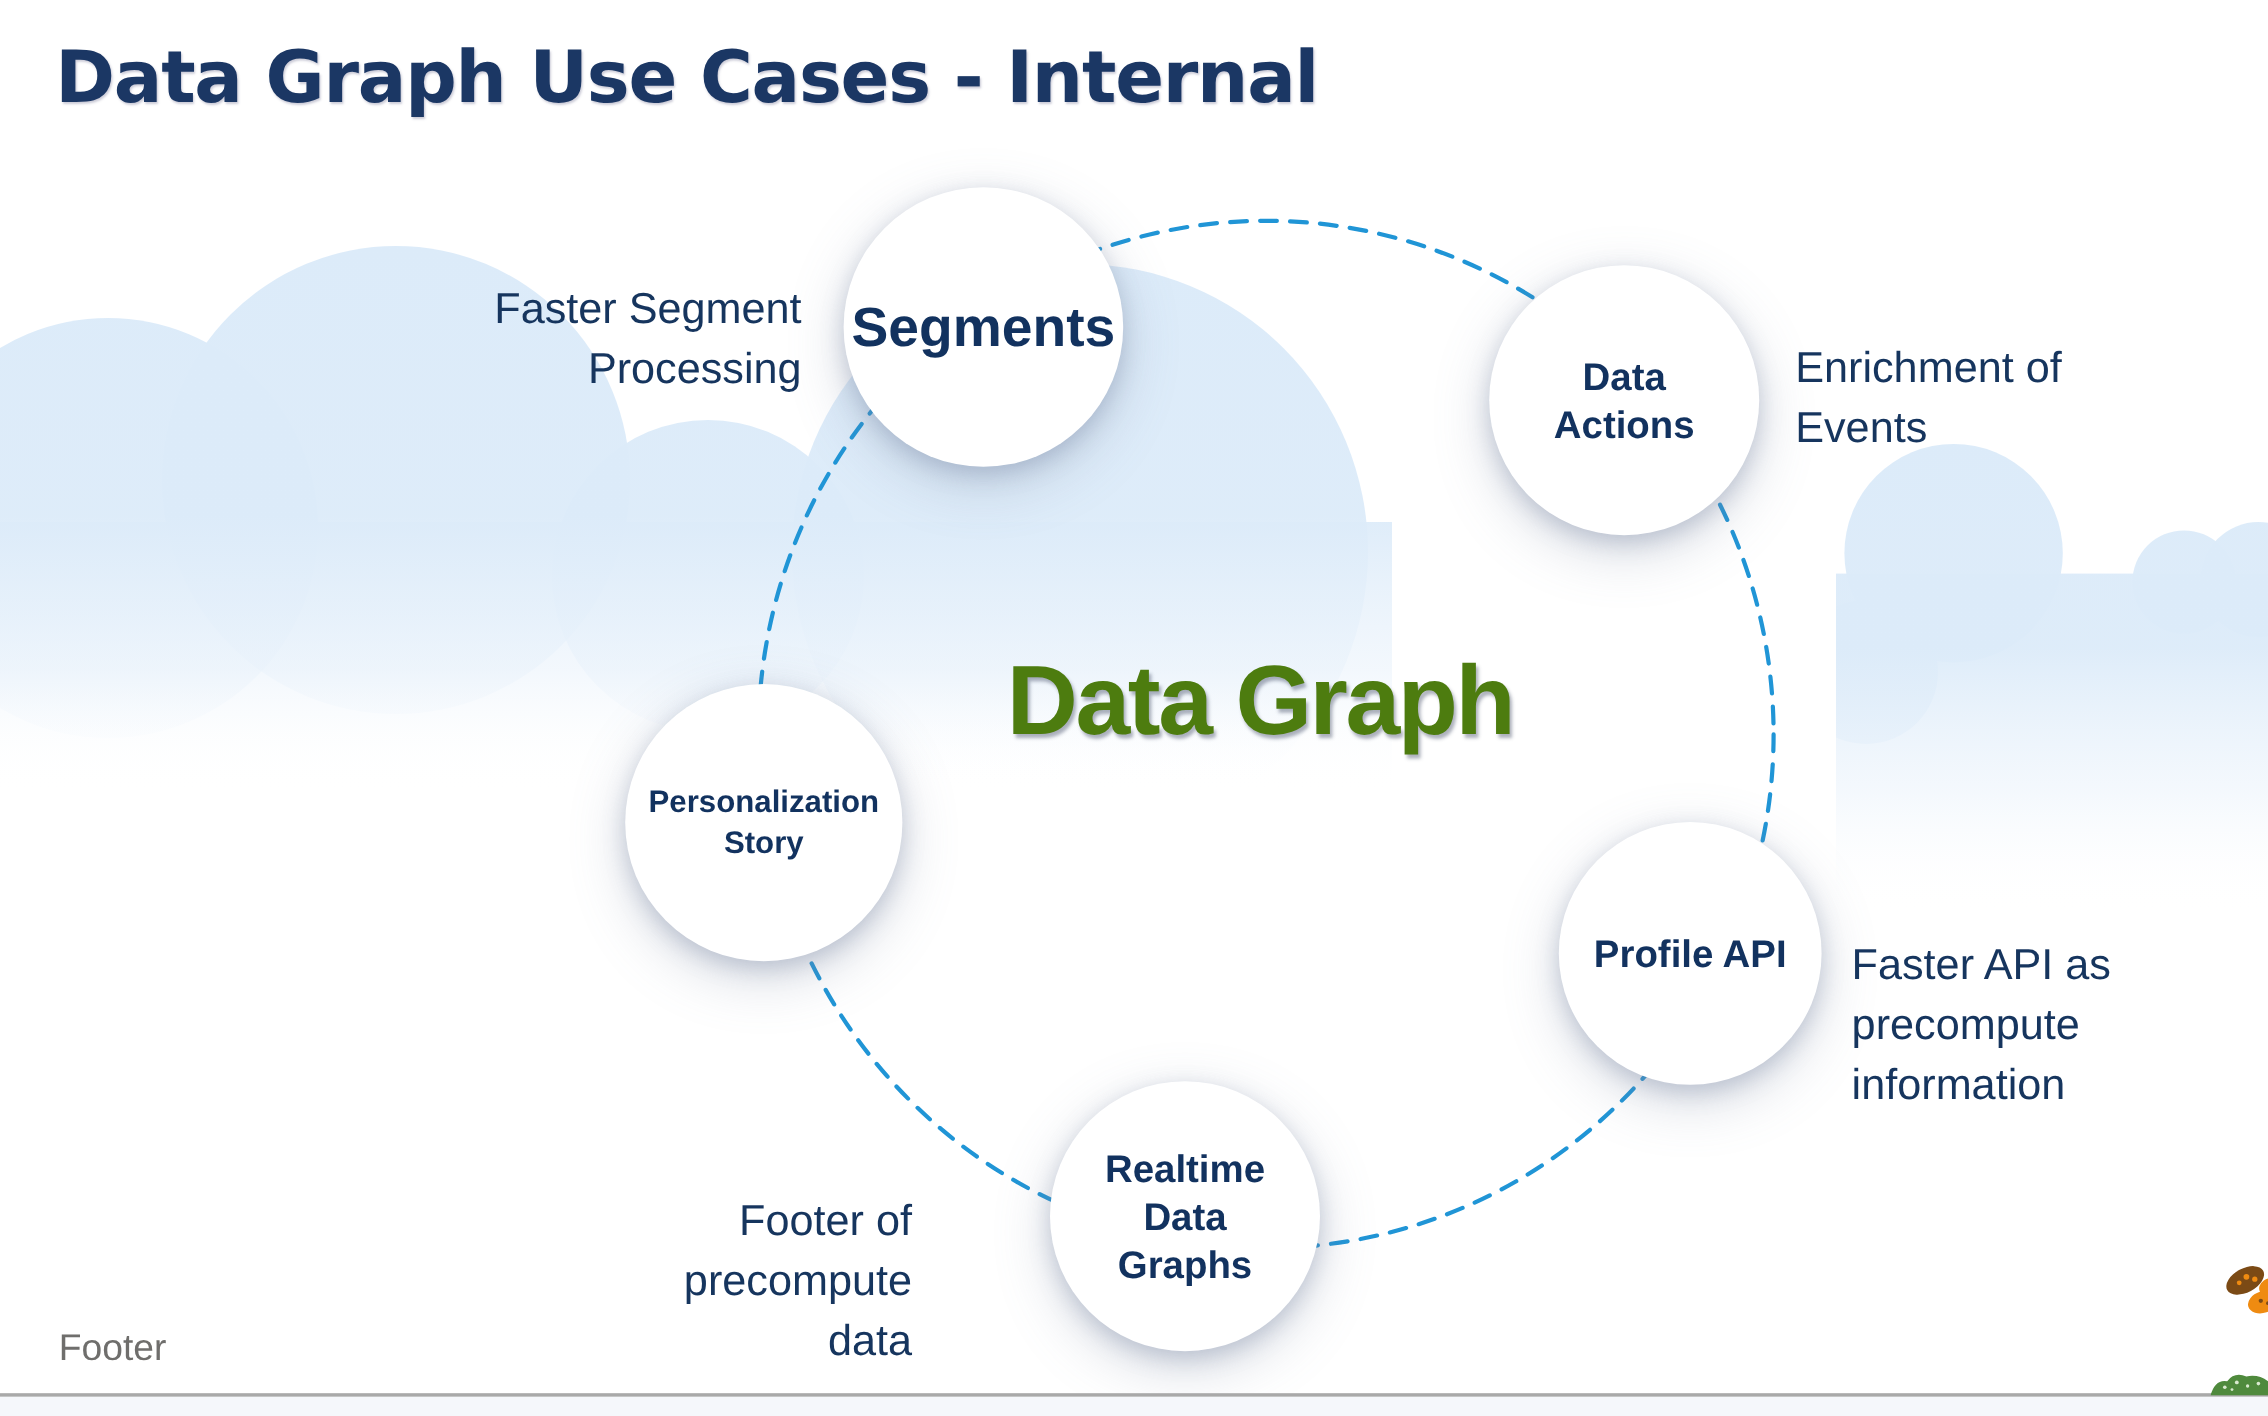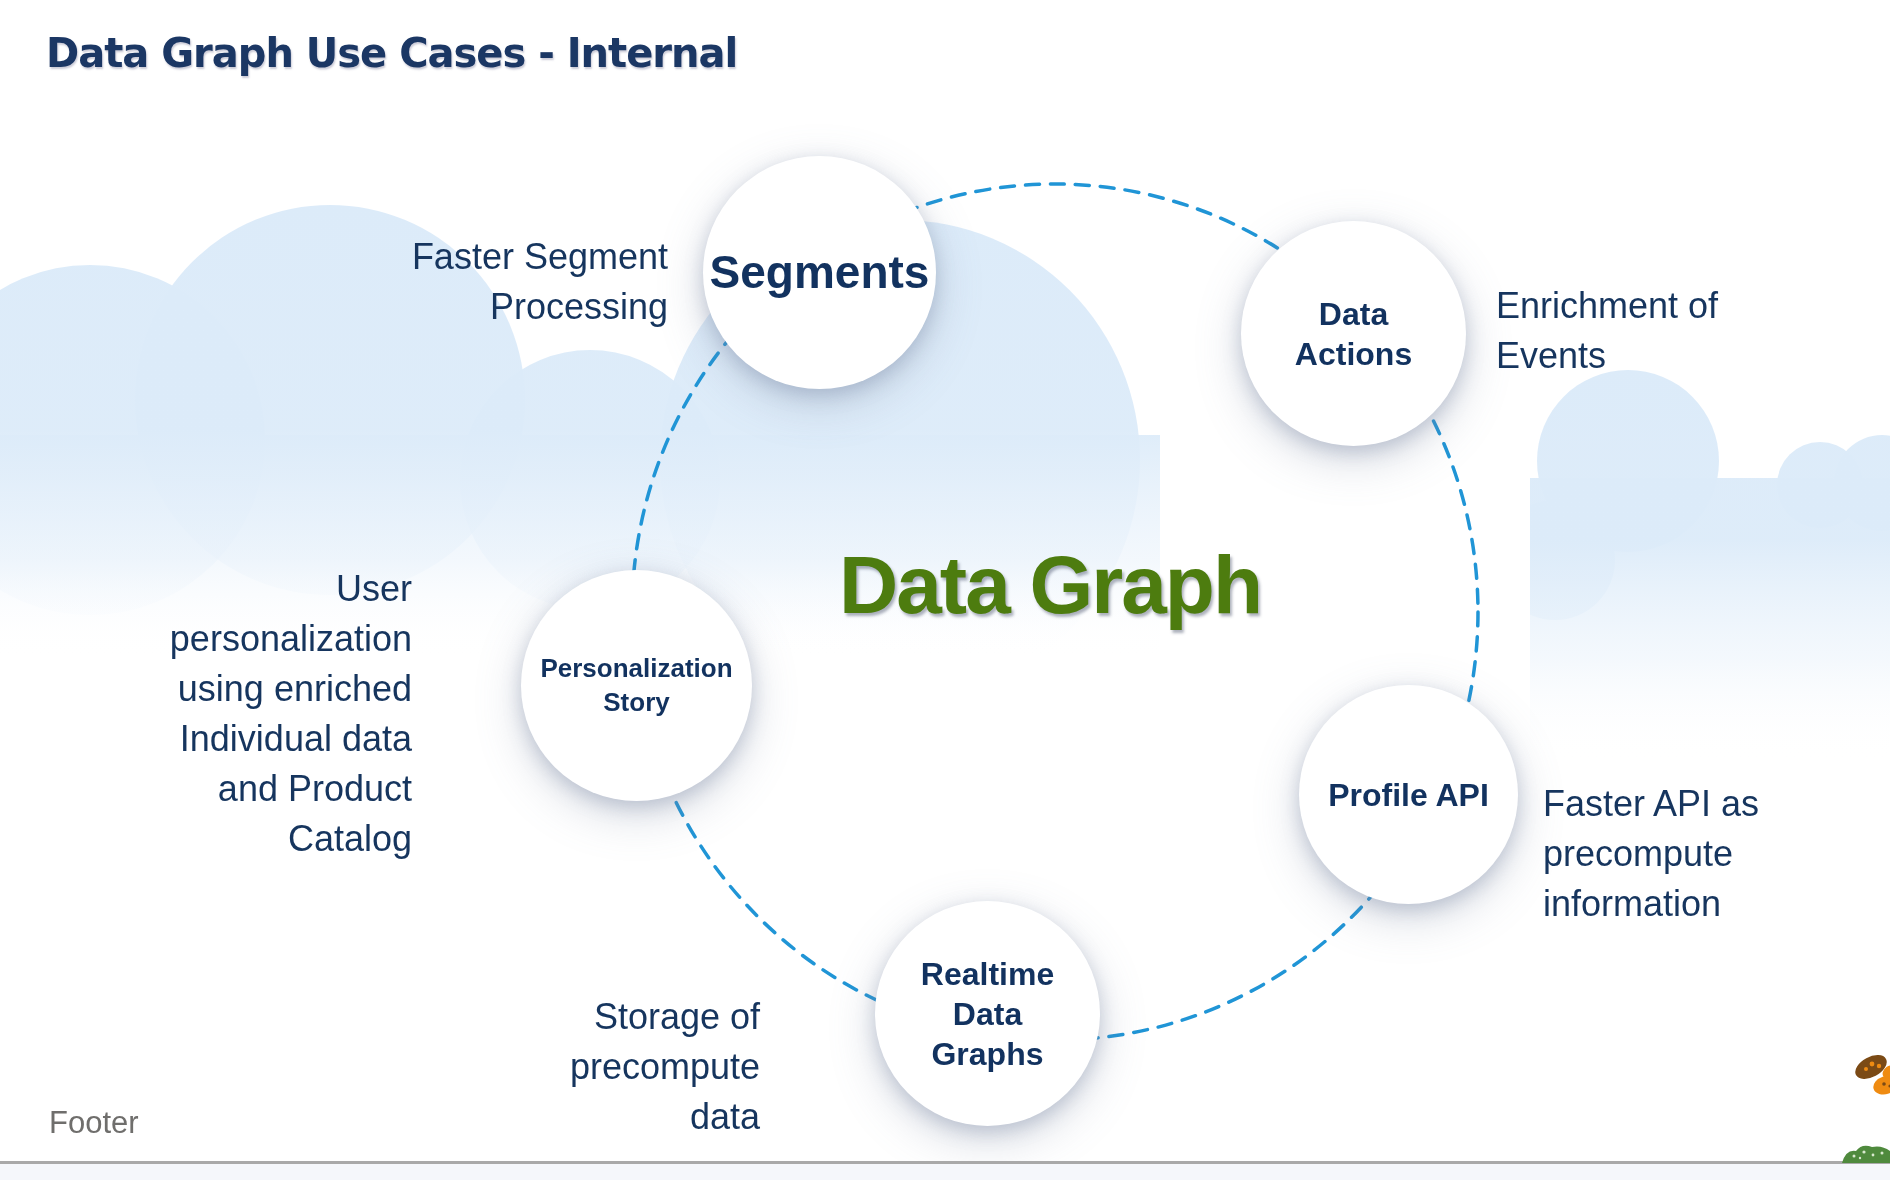--- a/index.html
+++ b/index.html
@@ -9,21 +9,21 @@
     overflow:hidden;
     background:#ffffff;
     font-family:"Liberation Sans","DejaVu Sans",sans-serif;
   }
   .abs{position:absolute;}
 
   
   .slide-title{
     left:46px;top:30px;
     font-family:"DejaVu Sans","Liberation Sans",sans-serif;
-    font-size:40px;font-weight:bold;letter-spacing:-1px;
+    font-size:60px;font-weight:bold;letter-spacing:-1px;
     color:#1b3764;
     text-shadow:1px 2px 2px rgba(70,70,110,0.28);
     white-space:nowrap;z-index:6;
   }
 
   
   .center-label{
     left:775px;top:538px;width:550px;
     text-align:center;
     font-family:Liberation Sans, sans-serif;
@@ -150,29 +150,23 @@
 Story</span>
   </div>
 
   <div class="abs annotation a-dataactions">Enrichment of
 Events</div>
   <div class="abs annotation a-segments">Faster Segment
 Processing</div>
   <div class="abs annotation a-profileapi">Faster API as
 precompute
 information</div>
-  <div class="abs annotation a-realtime">Storage of
+  <div class="abs annotation a-realtime">Footer of
 precompute
 data</div>
-  <div class="abs annotation a-personalization">User
-personalization
-using enriched
-Individual data
-and Product
-Catalog</div>
 
   <div class="abs footer-text">Footer</div>
 
   <svg class="abs butterfly" width="50" height="58" viewBox="0 0 50 58">
     <g>
       <ellipse cx="26" cy="15" rx="17" ry="10" fill="#7b4a15" transform="rotate(-28 26 15)"></ellipse>
       <circle cx="27" cy="12" r="2.4" fill="#ef8b11"></circle>
       <circle cx="34" cy="14" r="2.2" fill="#ef8b11"></circle>
       <circle cx="21" cy="17" r="2.0" fill="#ef8b11"></circle>
       <ellipse cx="41" cy="33" rx="13" ry="9" fill="#ef8b11" transform="rotate(-18 41 33)"></ellipse>

